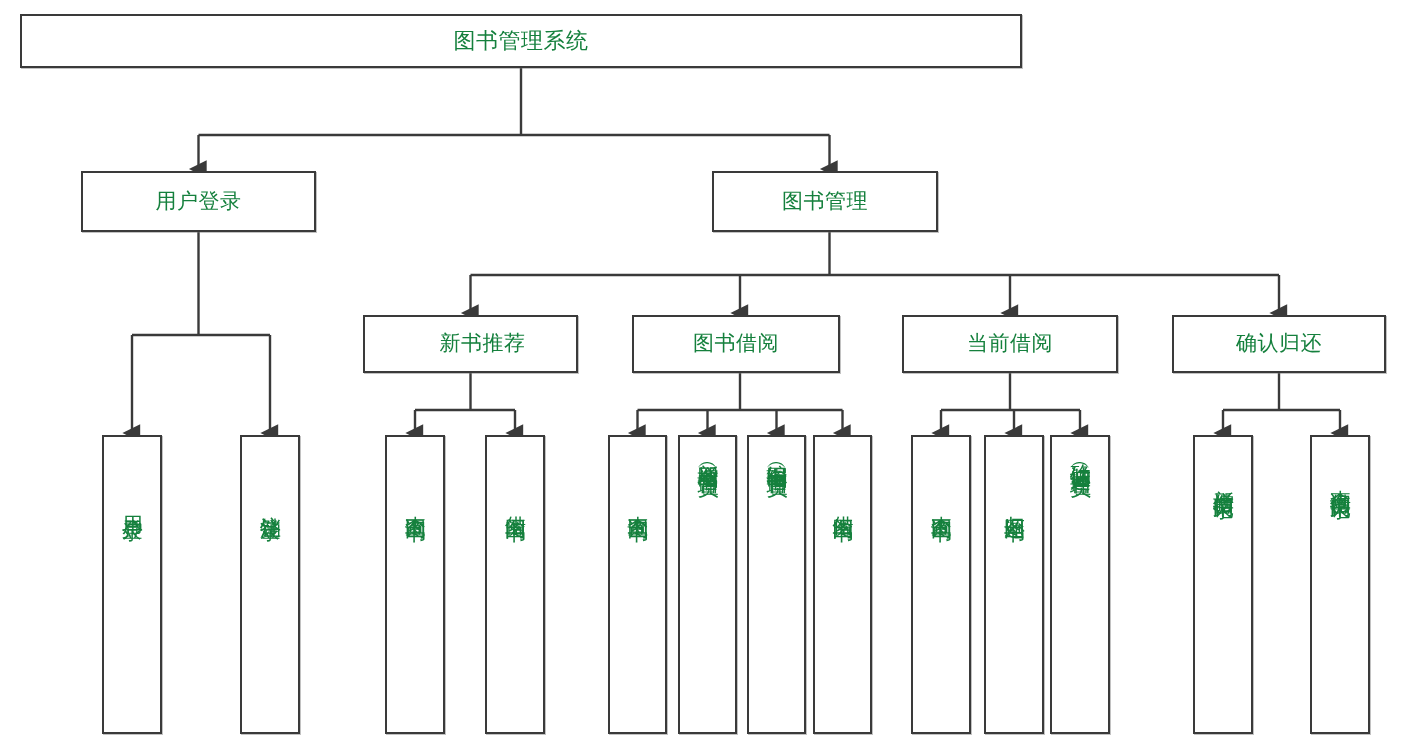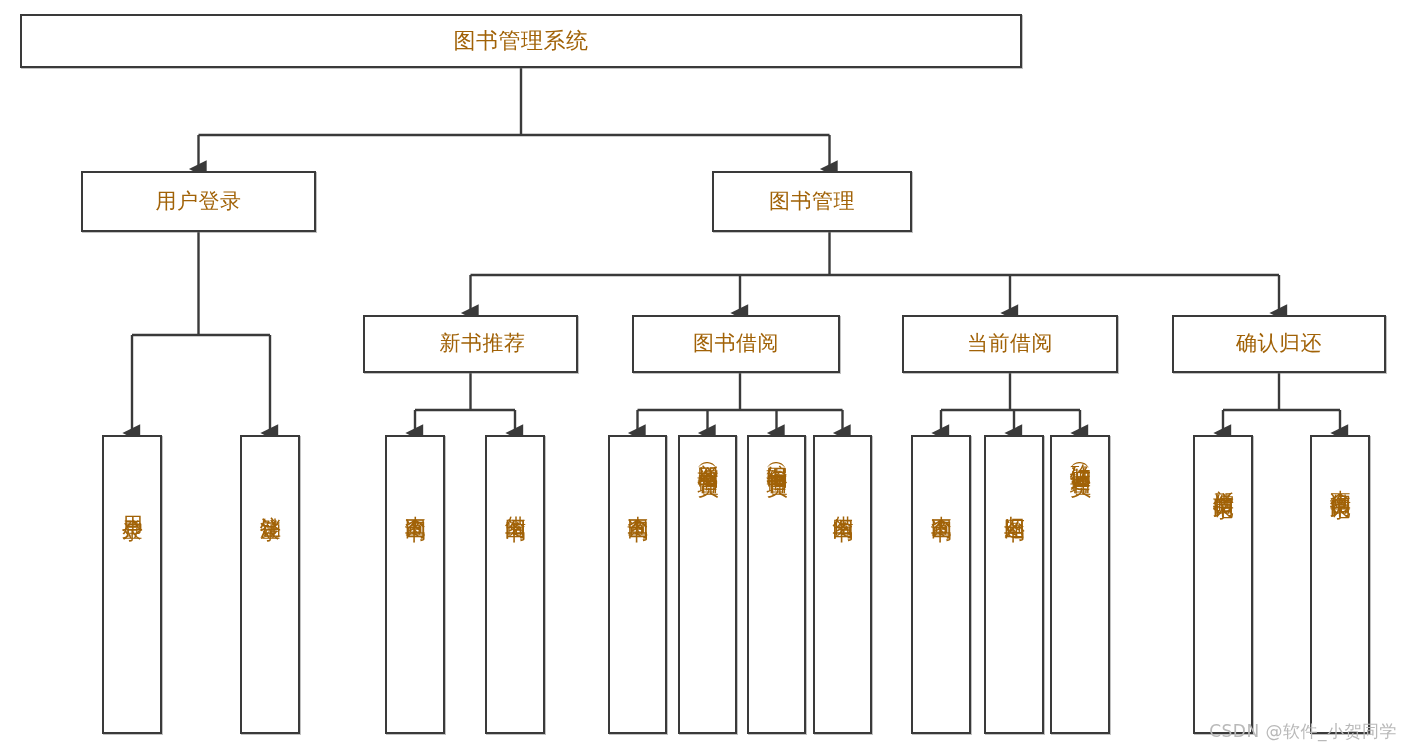--- a/index.html
+++ b/index.html
@@ -27,21 +27,21 @@
     height: 747px;
   }
   .node {
     position: absolute;
     box-sizing: border-box;
     background: #ffffff;
     border: 2px solid #3a3a3a;
     display: flex;
     align-items: center;
     justify-content: center;
-    color: #a16207;
+    color: #15803d;
     box-shadow: 1px 1px 0 rgba(120,120,120,0.45);
   }
   .node .label {
     display: block;
     text-align: center;
     line-height: 1.12;
     letter-spacing: 0.5px;
     white-space: nowrap;
   }
   .node.horizontal .label {
@@ -132,21 +132,21 @@
       </g>
   </svg>
 
   <div id="nodes-layer">
       <div class="node horizontal root" style="left: 20px; top: 14px; width: 1002px; height: 54px;">
         <span class="label">图书管理系统</span>
       </div>
       <div class="node horizontal" style="left: 81px; top: 171px; width: 235px; height: 61px;">
         <span class="label">用户登录</span>
       </div>
-      <div class="node horizontal" style="left: 712px; top: 171px; width: 200px; height: 61px;">
+      <div class="node horizontal" style="left: 712px; top: 171px; width: 226px; height: 61px;">
         <span class="label">图书管理</span>
       </div>
       <div class="node horizontal" style="left: 363px; top: 315px; width: 215px; height: 58px; padding-left: 24px;">
         <span class="label">新书推荐</span>
       </div>
       <div class="node horizontal" style="left: 632px; top: 315px; width: 208px; height: 58px;">
         <span class="label">图书借阅</span>
       </div>
       <div class="node horizontal" style="left: 902px; top: 315px; width: 216px; height: 58px;">
         <span class="label">当前借阅</span>
@@ -188,14 +188,13 @@
         <span class="label">确认归还（管理员）</span>
       </div>
       <div class="node vertical midlow" style="left: 1193px; top: 435px; width: 60px; height: 299px;">
         <span class="label">新增借阅记录</span>
       </div>
       <div class="node vertical midlow" style="left: 1310px; top: 435px; width: 60px; height: 299px;">
         <span class="label">查询借阅记录</span>
       </div>
     </div>
 
-  <div id="watermark">CSDN @软件_小贺同学</div>
 </div>
 
 </body></html>

